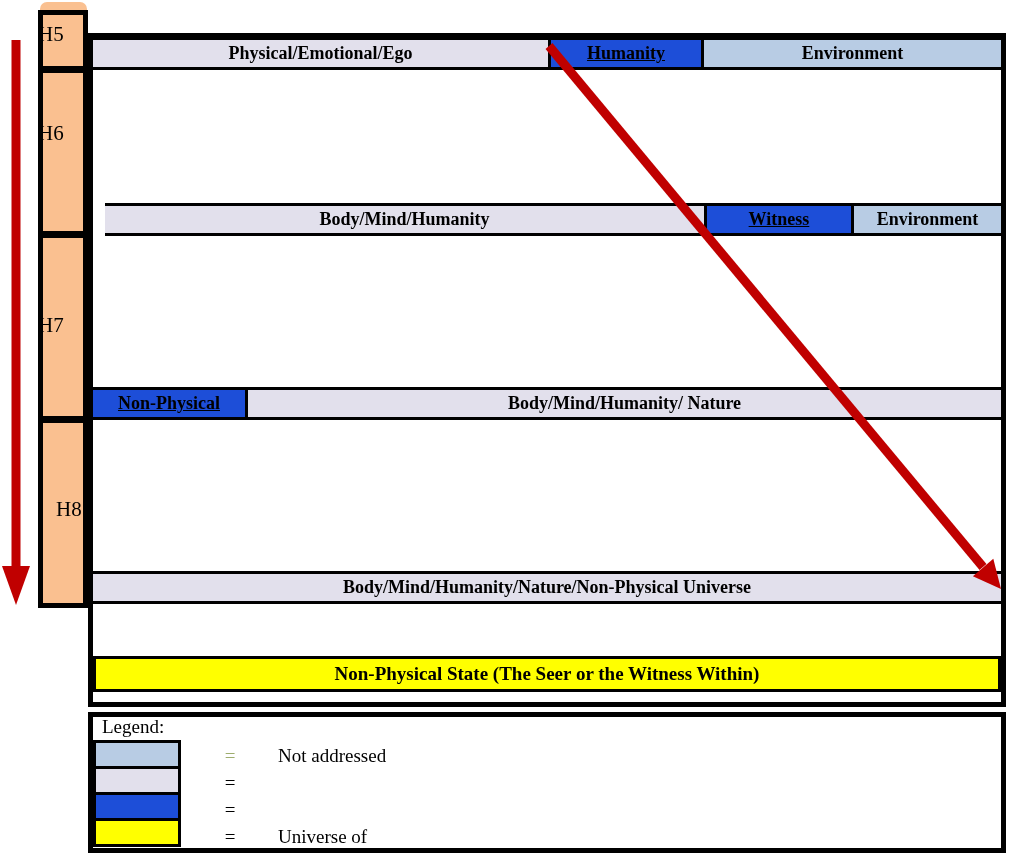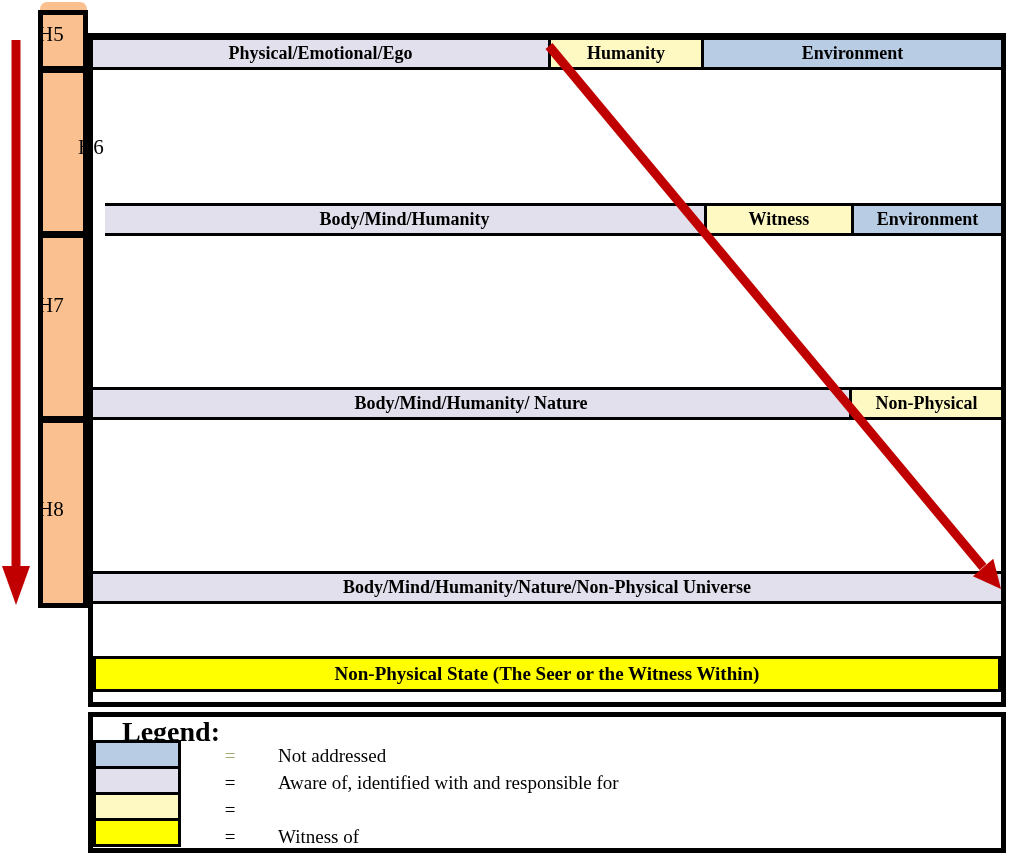--- a/index.html
+++ b/index.html
@@ -13,35 +13,35 @@
   .main-frame { left:88px; top:33px; width:918px; height:674px; border:5px solid #000; background:#fff; z-index:1; }
   
   .legend-frame { left:88px; top:712px; width:918px; height:141px; border:5px solid #000; background:#fff; z-index:1; }
 
   
   .h-cap { left:40px; top:2px; width:47px; height:16px; background:#FAC090; border-radius:7px 7px 0 0; z-index:2; }
   .h-column { left:38px; top:10px; width:50px; height:598px; background:#FAC090; border:5px solid #000; z-index:3; }
   .h-sep { left:38px; width:50px; height:7px; background:#000; z-index:4; }
   .h-sep.s1 { top:66px; } .h-sep.s2 { top:231px; } .h-sep.s3 { top:416px; }
   .h-label { left:38px; width:50px; font-weight:normal; font-size:21px; line-height:26px; z-index:5; }
-  .h-label.l5 { top:21px; } .h-label.l6 { top:134px;padding-left:40px; } .h-label.l7 { top:292px; } .h-label.l8 { top:496px; }
+  .h-label.l5 { top:21px; } .h-label.l6 { top:120px; } .h-label.l7 { top:312px; } .h-label.l8 { top:496px;padding-left:18px; }
 
   
   .bar { left:93px; width:908px; height:33px; display:flex; z-index:2;justify-content:space-between; }
   .bar.r1 { top:37px; } .bar.r2 { top:203px;padding-left:12px; } .bar.r3 { top:387px; } .bar.r4 { top:571px; }
   .seg { border-top:3px solid #000; border-bottom:3px solid #000; display:flex; align-items:center; justify-content:center;
          font-weight:bold; font-size:18px; white-space:nowrap; overflow:hidden; }
   .seg + .seg { border-left:3px solid #000; }
-  .c-lav { background:#E2E0EC; } .c-grn { background:#fef9c3; } .c-blu { background:#B8CCE4; } .c-yel { background:#FFFF00; }
+  .c-lav { background:#E2E0EC; } .c-grn { background:#1d4ed8;text-decoration:underline; } .c-blu { background:#B8CCE4; } .c-yel { background:#FFFF00; }
 
   .yellow-bar { left:93px; top:648px; width:908px; height:36px; background:#FFFF00; border:3px solid #000;
                 display:flex; align-items:center; justify-content:center; font-weight:bold; font-size:19px; z-index:2;margin-top:8px; }
 
   
-  .legend-title { left:102px; top:716px; font-weight:bold; font-size:28px; z-index:2;margin-left:20px; }
+  .legend-title { left:102px; top:716px; font-weight:normal; font-size:19px; z-index:2; }
   .swatch-stack { left:93px; top:740px; width:88px; z-index:2; }
   .swatch { width:88px; height:29px; border:3px solid #000; margin-top:-3px; }
   .swatch:first-child { margin-top:0; }
   .legend-row { left:210px; height:27px; display:flex; align-items:center; z-index:2; font-size:19px; }
   .legend-row .eq { width:40px; text-align:center; }
   .legend-row .lbl { margin-left:28px; white-space:nowrap;text-align:right; }
   .legend-row.i0 { top:742px; } .legend-row.i1 { top:769px; } .legend-row.i2 { top:796px; } .legend-row.i3 { top:823px; }
   .eq-olive { color:#9EAD6E; }
 
   
@@ -71,22 +71,22 @@
     <div class="seg c-blu" style="width:300px">Environment</div>
   </div>
 
   <div class="abs bar r2">
     <div class="seg c-lav" style="width:607px">Body/Mind/Humanity</div>
     <div class="seg c-grn" style="width:149px">Witness</div>
     <div class="seg c-blu" style="width:152px">Environment</div>
   </div>
 
   <div class="abs bar r3">
+    <div class="seg c-grn" style="width:152px">Non-Physical</div>
     <div class="seg c-lav" style="width:756px">Body/Mind/Humanity/ Nature</div>
-    <div class="seg c-grn" style="width:152px">Non-Physical</div>
   </div>
 
   <div class="abs bar r4">
     <div class="seg c-lav" style="width:944px">Body/Mind/Humanity/Nature/Non-Physical Universe</div>
   </div>
 
   <div class="abs yellow-bar">Non-Physical State (The Seer or the Witness Within)</div>
 
   <div class="abs legend-title">Legend:</div>
   <div class="abs swatch-stack">
@@ -94,28 +94,27 @@
     <div class="swatch c-lav"></div>
     <div class="swatch c-grn"></div>
     <div class="swatch c-yel"></div>
   </div>
   <div class="abs legend-row i0">
     <span class="eq eq-olive">=</span>
     <span class="lbl">Not addressed</span>
   </div>
   <div class="abs legend-row i1">
     <span class="eq">=</span>
-    <span class="lbl">Aware of, identified with and responsible for</span>
   </div>
   <div class="abs legend-row i2">
     <span class="eq">=</span>
   </div>
   <div class="abs legend-row i3">
     <span class="eq">=</span>
-    <span class="lbl">Witness of</span>
+    <span class="lbl">Universe of</span>
   </div>
 
   <svg class="abs arrows" viewBox="0 0 1024 860" xmlns="http://www.w3.org/2000/svg">
     <g>
       <line x1="16" y1="40" x2="16" y2="568" stroke="#C00000" stroke-width="9"></line>
       <polygon points="2,566 30,566 16,605" fill="#C00000"></polygon>
     </g>
     <g>
       <line x1="549" y1="46" x2="983" y2="567" stroke="#C00000" stroke-width="9"></line>
       <polygon points="1001,589 972.9,576.2 993.3,558.8" fill="#C00000"></polygon>

